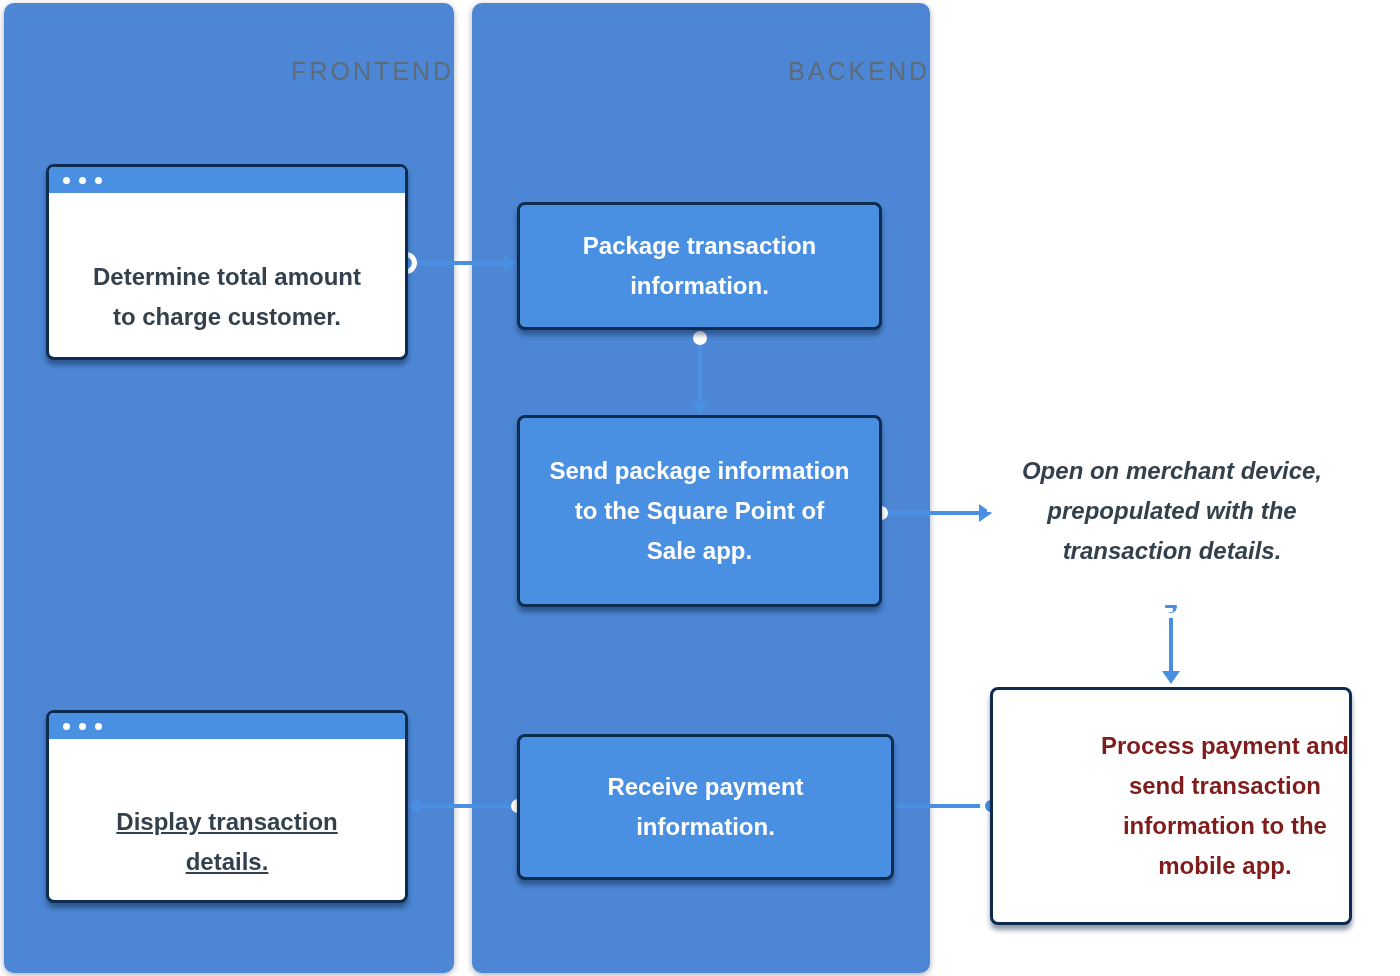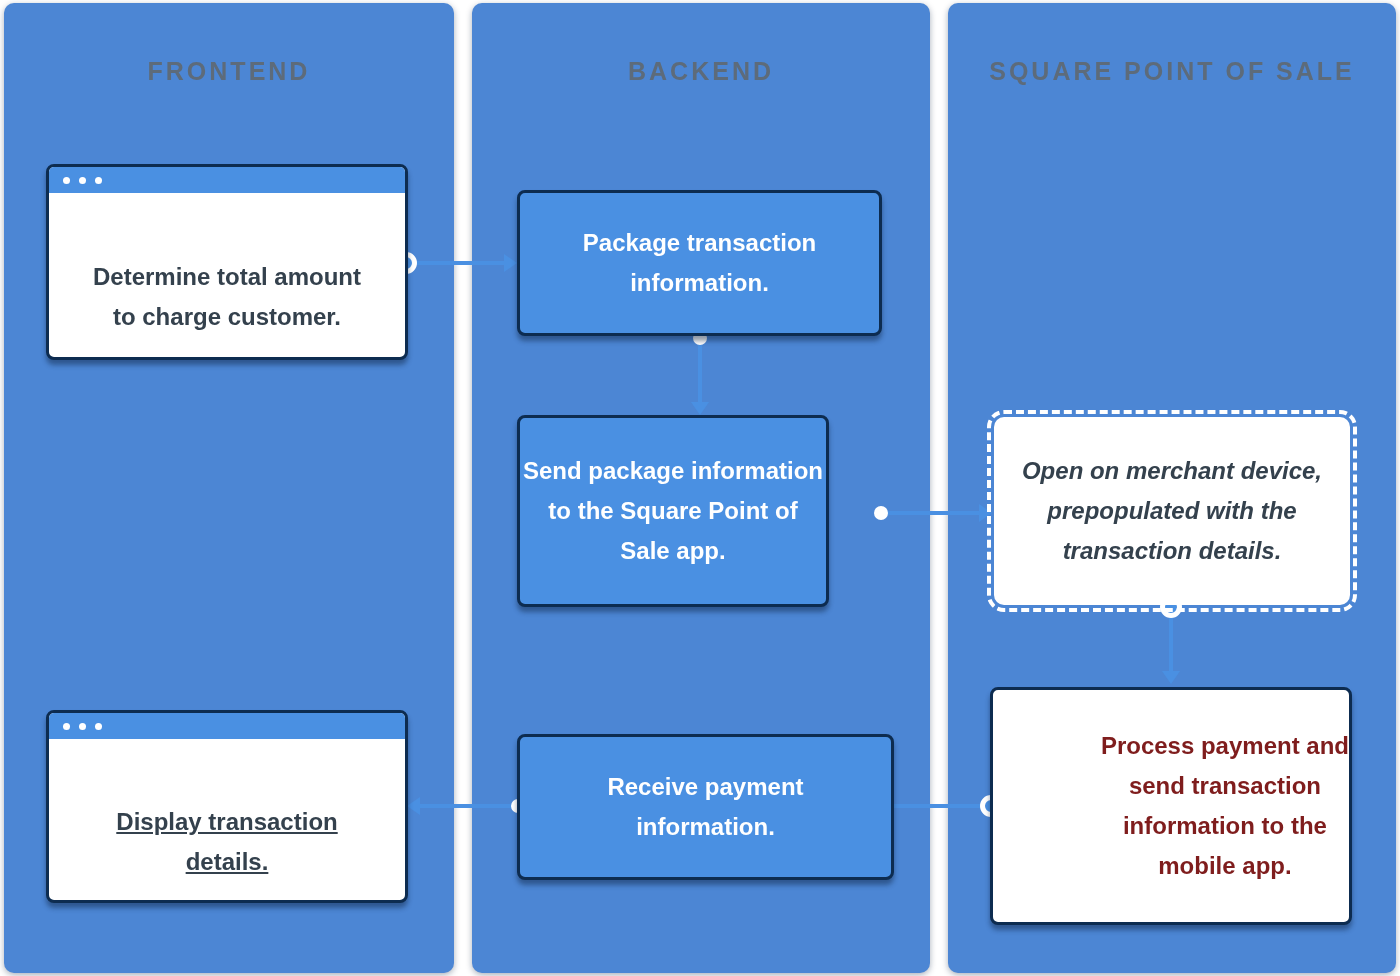--- a/index.html
+++ b/index.html
@@ -13,21 +13,21 @@
     position: absolute; top: 3px; height: 970px;
     background: #4c86d4; border-radius: 10px;
     box-shadow: 0 2px 6px rgba(10,30,60,0.35);
   }
   .col-frontend { left: 4px;   width: 450px; }
   .col-backend  { left: 472px; width: 458px; }
   .col-square   { left: 948px; width: 448px; }
 
   .col-title {
     position: absolute; top: 54px; left: 0; width: 100%;
-    text-align: center; font-size: 25px; font-weight: bold;
+    text-align: right; font-size: 25px; font-weight: normal;
     letter-spacing: 3px; color: #5d6b7a;
   }
 
   
   .node {
     position: absolute; border: 3px solid #0d2c50; border-radius: 8px;
     box-shadow: 0 5px 5px rgba(10,30,60,0.45);
     display: flex; align-items: center; justify-content: center;
     text-align: center; font-size: 24px; font-weight: bold; line-height: 40px; gap: 44px;
   }
@@ -74,23 +74,20 @@
 <body>
 
 <div class="canvas">
 
   <div class="column col-frontend">
     <div class="col-title">FRONTEND</div>
   </div>
   <div class="column col-backend">
     <div class="col-title">BACKEND</div>
   </div>
-  <div class="column col-square">
-    <div class="col-title">SQUARE POINT OF SALE</div>
-  </div>
 
   <div>
     <div class="line" style="left:405px; top:261px; width:100px; height:4px;"></div>
     <div class="arrow arrow-right" style="left:504px; top:254px;"></div>
     <div class="dot-ring" style="left:395px; top:252px;"></div>
   </div>
 
   <div>
     <div class="line" style="left:698px; top:338px; width:4px; height:70px;"></div>
     <div class="arrow arrow-down" style="left:691px; top:402px;"></div>
@@ -126,26 +123,26 @@
       <span class="wdot"></span>
       <span class="wdot"></span>
       <span class="wdot"></span>
     </div>
     <div class="browser-body">
       <p>Determine total amount
 to charge customer.</p>
     </div>
   </div>
 
-  <div class="node node-blue" style="left:517px; top:190px; width:365px; height:146px;border-radius:8px;">
+  <div class="node node-blue" style="left:517px; top:202px; width:365px; height:128px;border-radius:8px;">
     <p>Package transaction
 information.</p>
   </div>
 
-  <div class="node node-blue" style="left:517px; top:415px; width:312px; height:192px;">
+  <div class="node node-blue" style="left:517px; top:415px; width:365px; height:192px;">
     <p>Send package information
 to the Square Point of
 Sale app.</p>
   </div>
 
   <div class="node-dashed" style="left:994px; top:417px; width:356px; height:188px;">
     <p>Open on merchant device,
 prepopulated with the
 transaction details.</p>
   </div>

